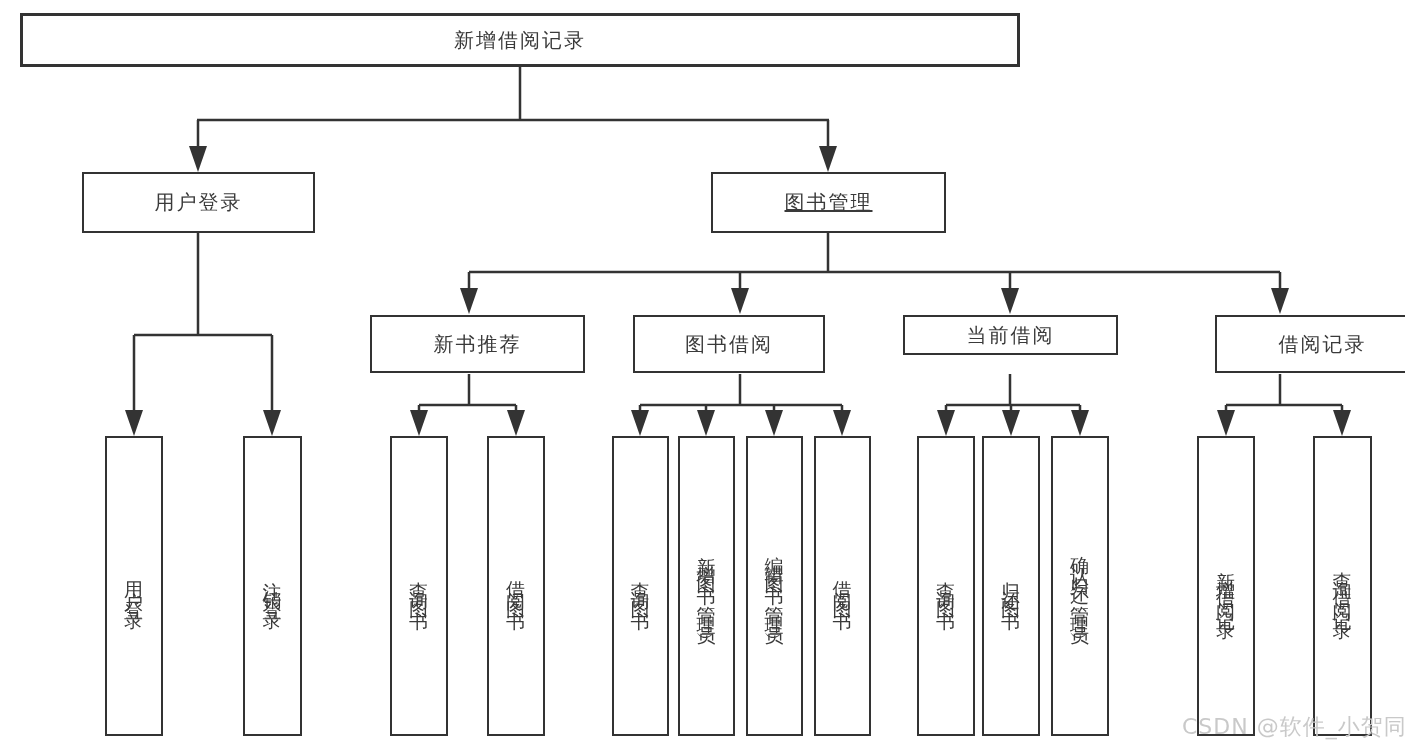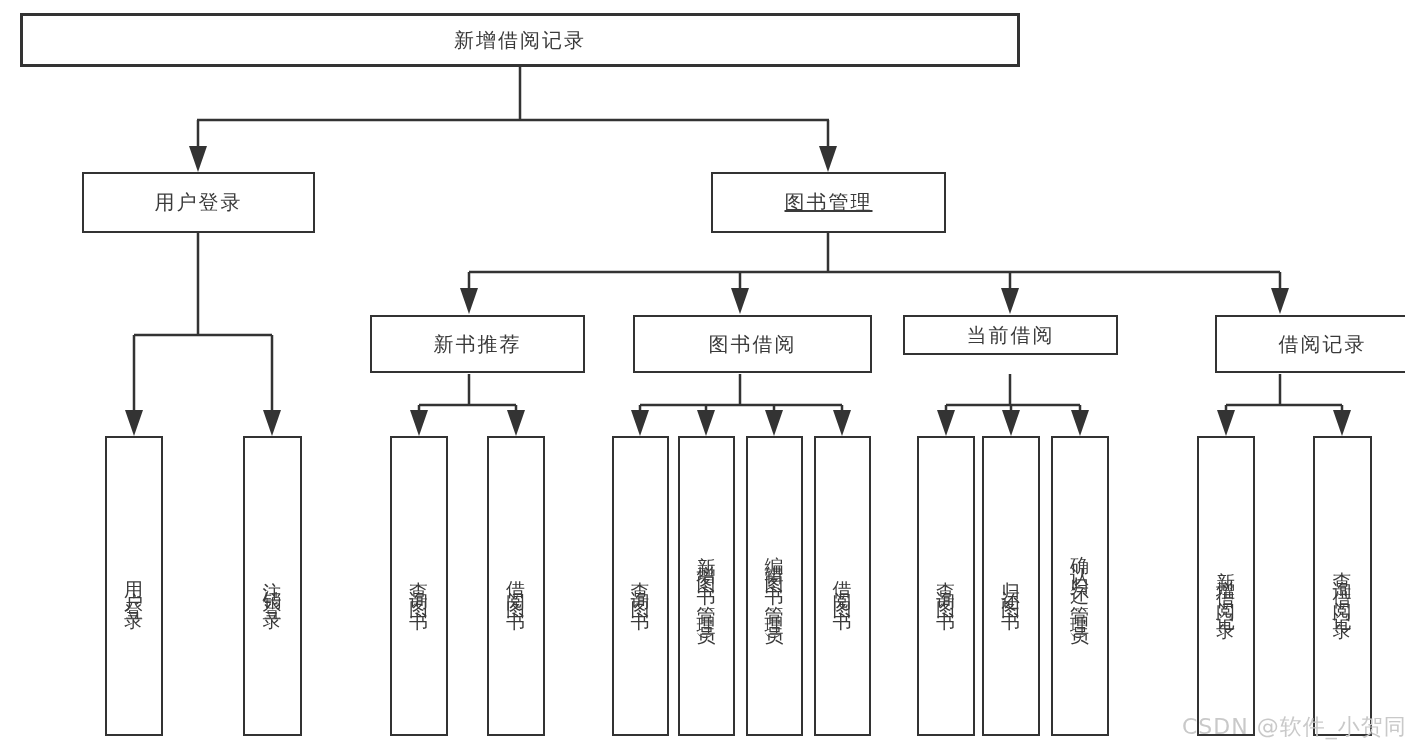--- a/index.html
+++ b/index.html
@@ -80,21 +80,21 @@
   <div class="node h" style="left:82px;top:172px;width:233px;height:61px;">
     <span>用户登录</span>
   </div>
   <div class="node h" style="left:711px;top:172px;width:235px;height:61px;text-decoration:underline;">
     <span>图书管理</span>
   </div>
 
   <div class="node h" style="left:362px;top:315px;width:215px;height:58px;margin-left:8px;">
     <span>新书推荐</span>
   </div>
-  <div class="node h" style="left:633px;top:315px;width:239px;height:58px;">
+  <div class="node h" style="left:633px;top:315px;width:192px;height:58px;">
     <span>图书借阅</span>
   </div>
   <div class="node h" style="left:903px;top:315px;width:215px;height:40px;">
     <span>当前借阅</span>
   </div>
   <div class="node h" style="left:1215px;top:315px;width:215px;height:58px;">
     <span>借阅记录</span>
   </div>
 
   <div class="node v" style="left:105px;top:436px;width:58px;height:300px;">

